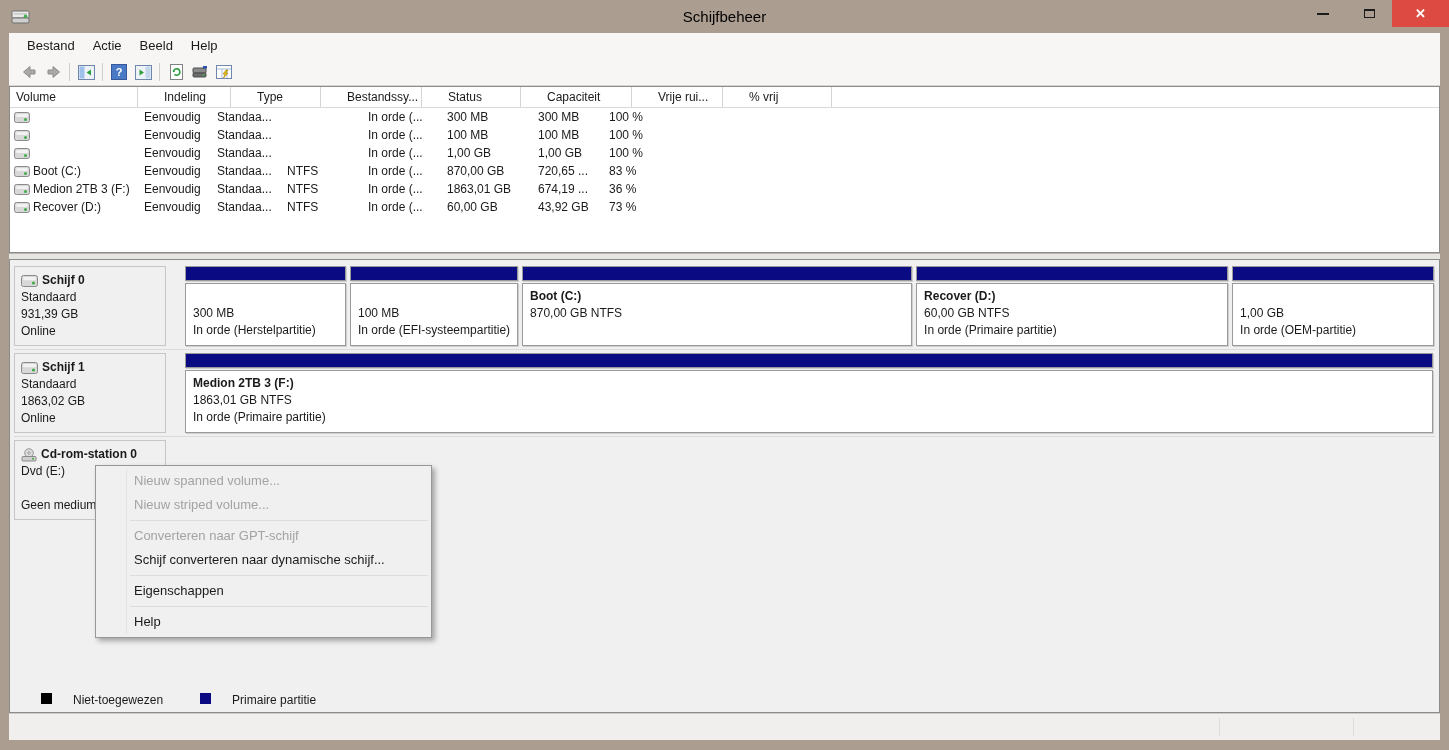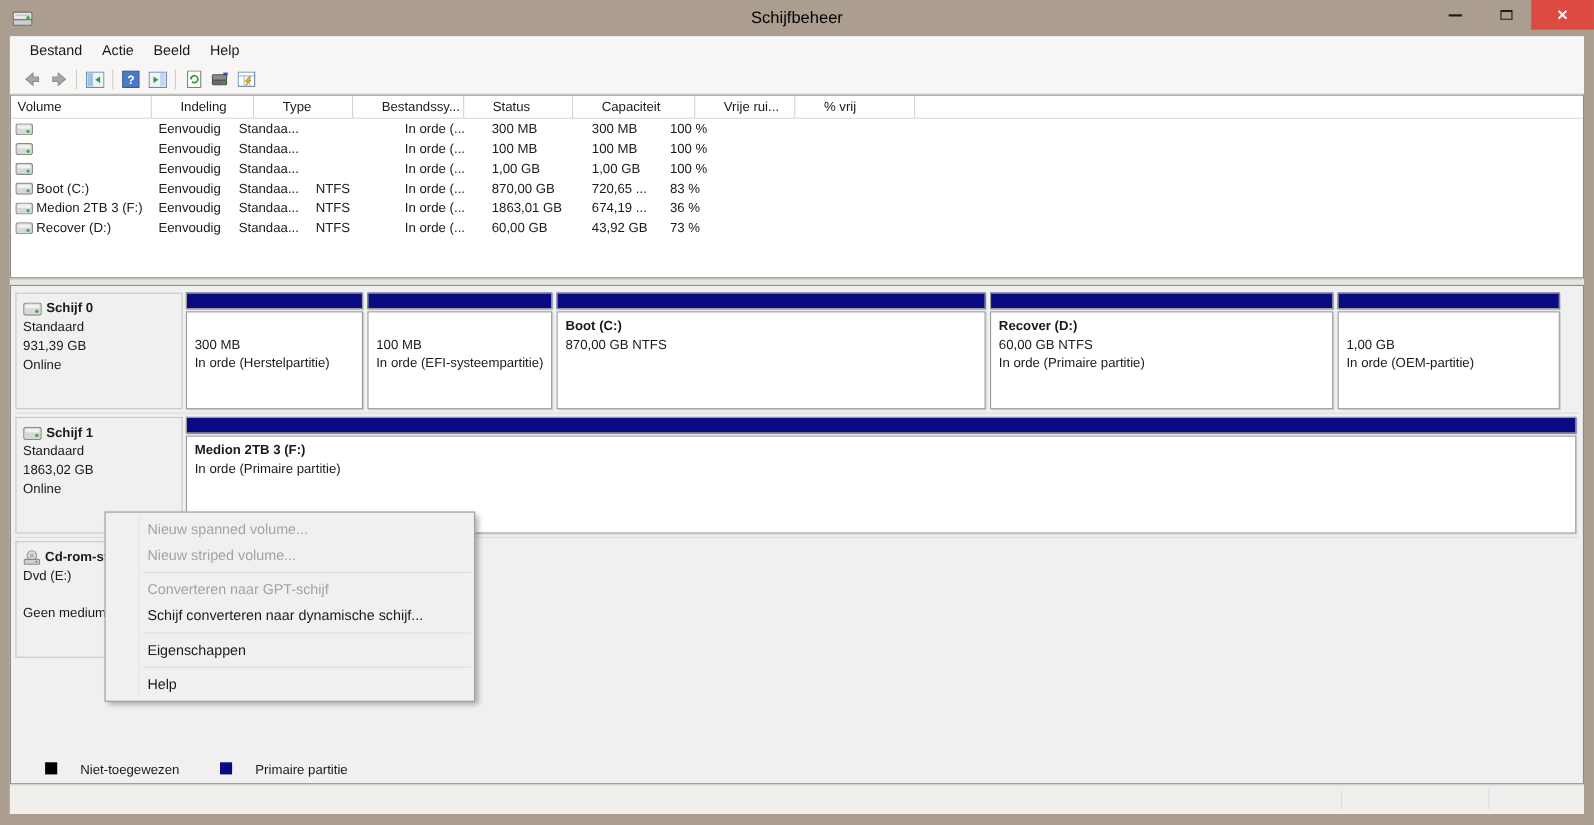--- a/index.html
+++ b/index.html
@@ -41,21 +41,21 @@
   .cfill{flex:1; border-right:none;}
   .lrow { display:flex; height:18px; align-items:center; font-size:12px; }
   .cell { padding-left:6px; white-space:nowrap; overflow:hidden; }
   .cell.vol { display:flex; align-items:center; gap:3px; padding-left:4px; }
   
   .splitter { flex:0 0 6px; background:#e7e5e2; border-top:1px solid #b9b5b0; }
   
   .graphpane { flex:1; background:#f0f0f0; border:1px solid #8b8b8b;
                position:relative; padding:6px 4px 0 4px; overflow:hidden; }
   .diskblock { border-bottom:1px solid #dbdbdb; padding-bottom:3px; margin-bottom:3px; }
-  .diskrow { display:flex; gap:3px; height:106px; }
+  .diskrow { display:flex; gap:19px; height:80px; }
   .dlabel { flex:0 0 152px; background:#f0f0f0; border:1px solid #c6c6c6;
             padding:5px 4px 4px 6px; font-size:12px; line-height:17px; }
   .dname { font-weight:bold; display:flex; align-items:center; gap:4px; white-space:nowrap; overflow:hidden; }
   .parts { flex:1; display:flex; gap:4px; padding-right:2px; }
   .part { display:flex; flex-direction:column; }
   .band { height:15px; background:#0a0a82; border:1px solid #9a9a9a;
           box-shadow:1px 1px 0 rgba(0,0,0,0.14); }
   .pbody { flex:1; margin-top:2px; background:#fff; border:1px solid #9a9a9a;
            box-shadow:1px 1px 0 rgba(0,0,0,0.14); padding:4px 7px;
            font-size:12px; line-height:17px; white-space:nowrap; overflow:hidden; }
@@ -368,20 +368,21 @@
             </div>
           <div>Standaard</div>
           <div>1863,02 GB</div>
           <div>Online</div>
         </div>
         <div class="parts">
           <div class="part" style="flex:1">
             <div class="band"></div>
             <div class="pbody">
               <div class="pname">Medion 2TB 3  (F:)</div>
+              <div>1863,01 GB NTFS</div>
               <div>In orde (Primaire partitie)</div>
             </div>
           </div>
         </div>
       </div>
     </div>
 
     <div class="diskblock" style="border-bottom:none;">
       <div class="diskrow">
         <div class="dlabel">

